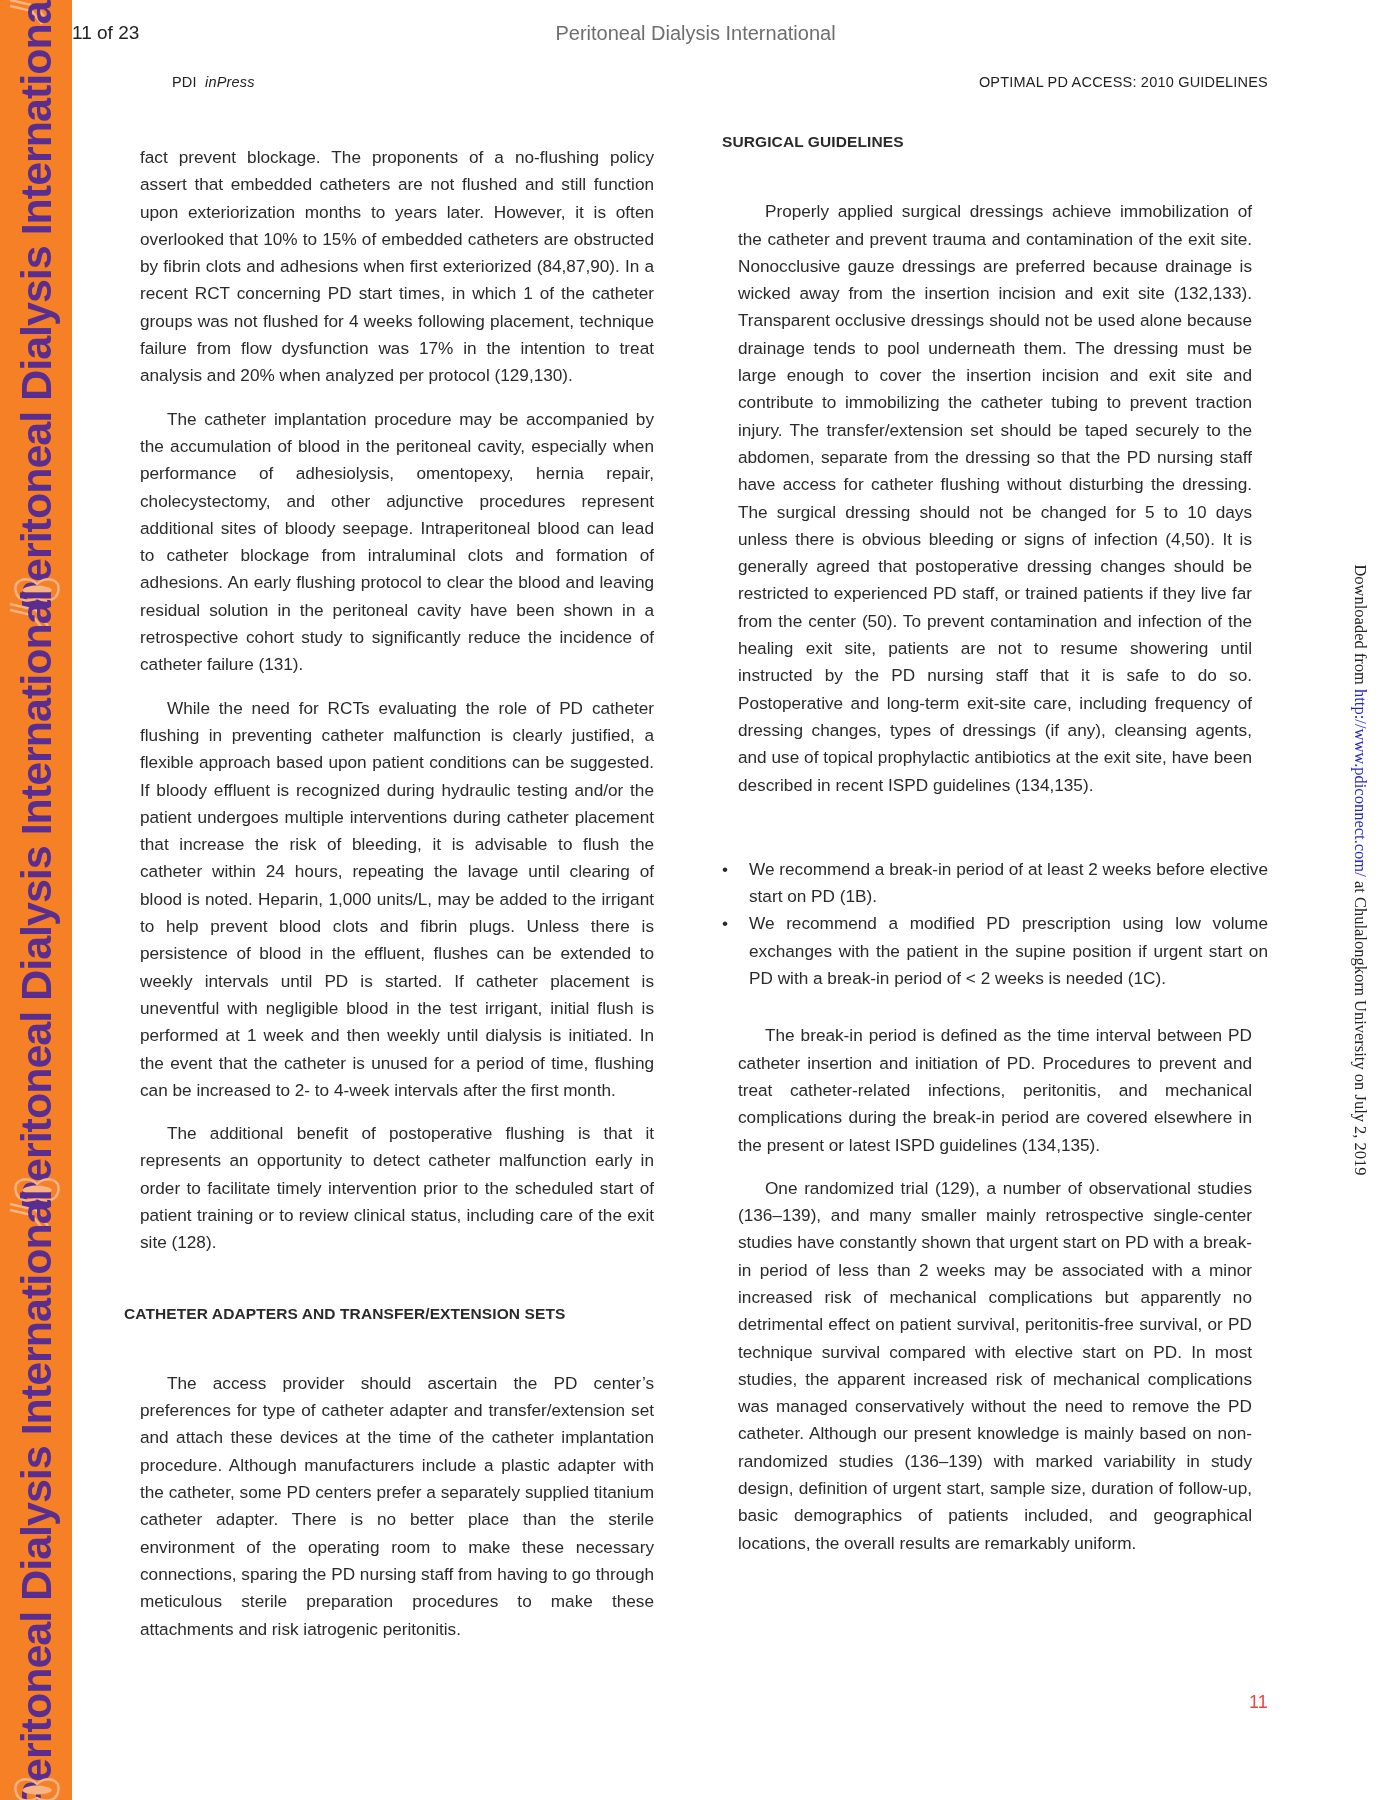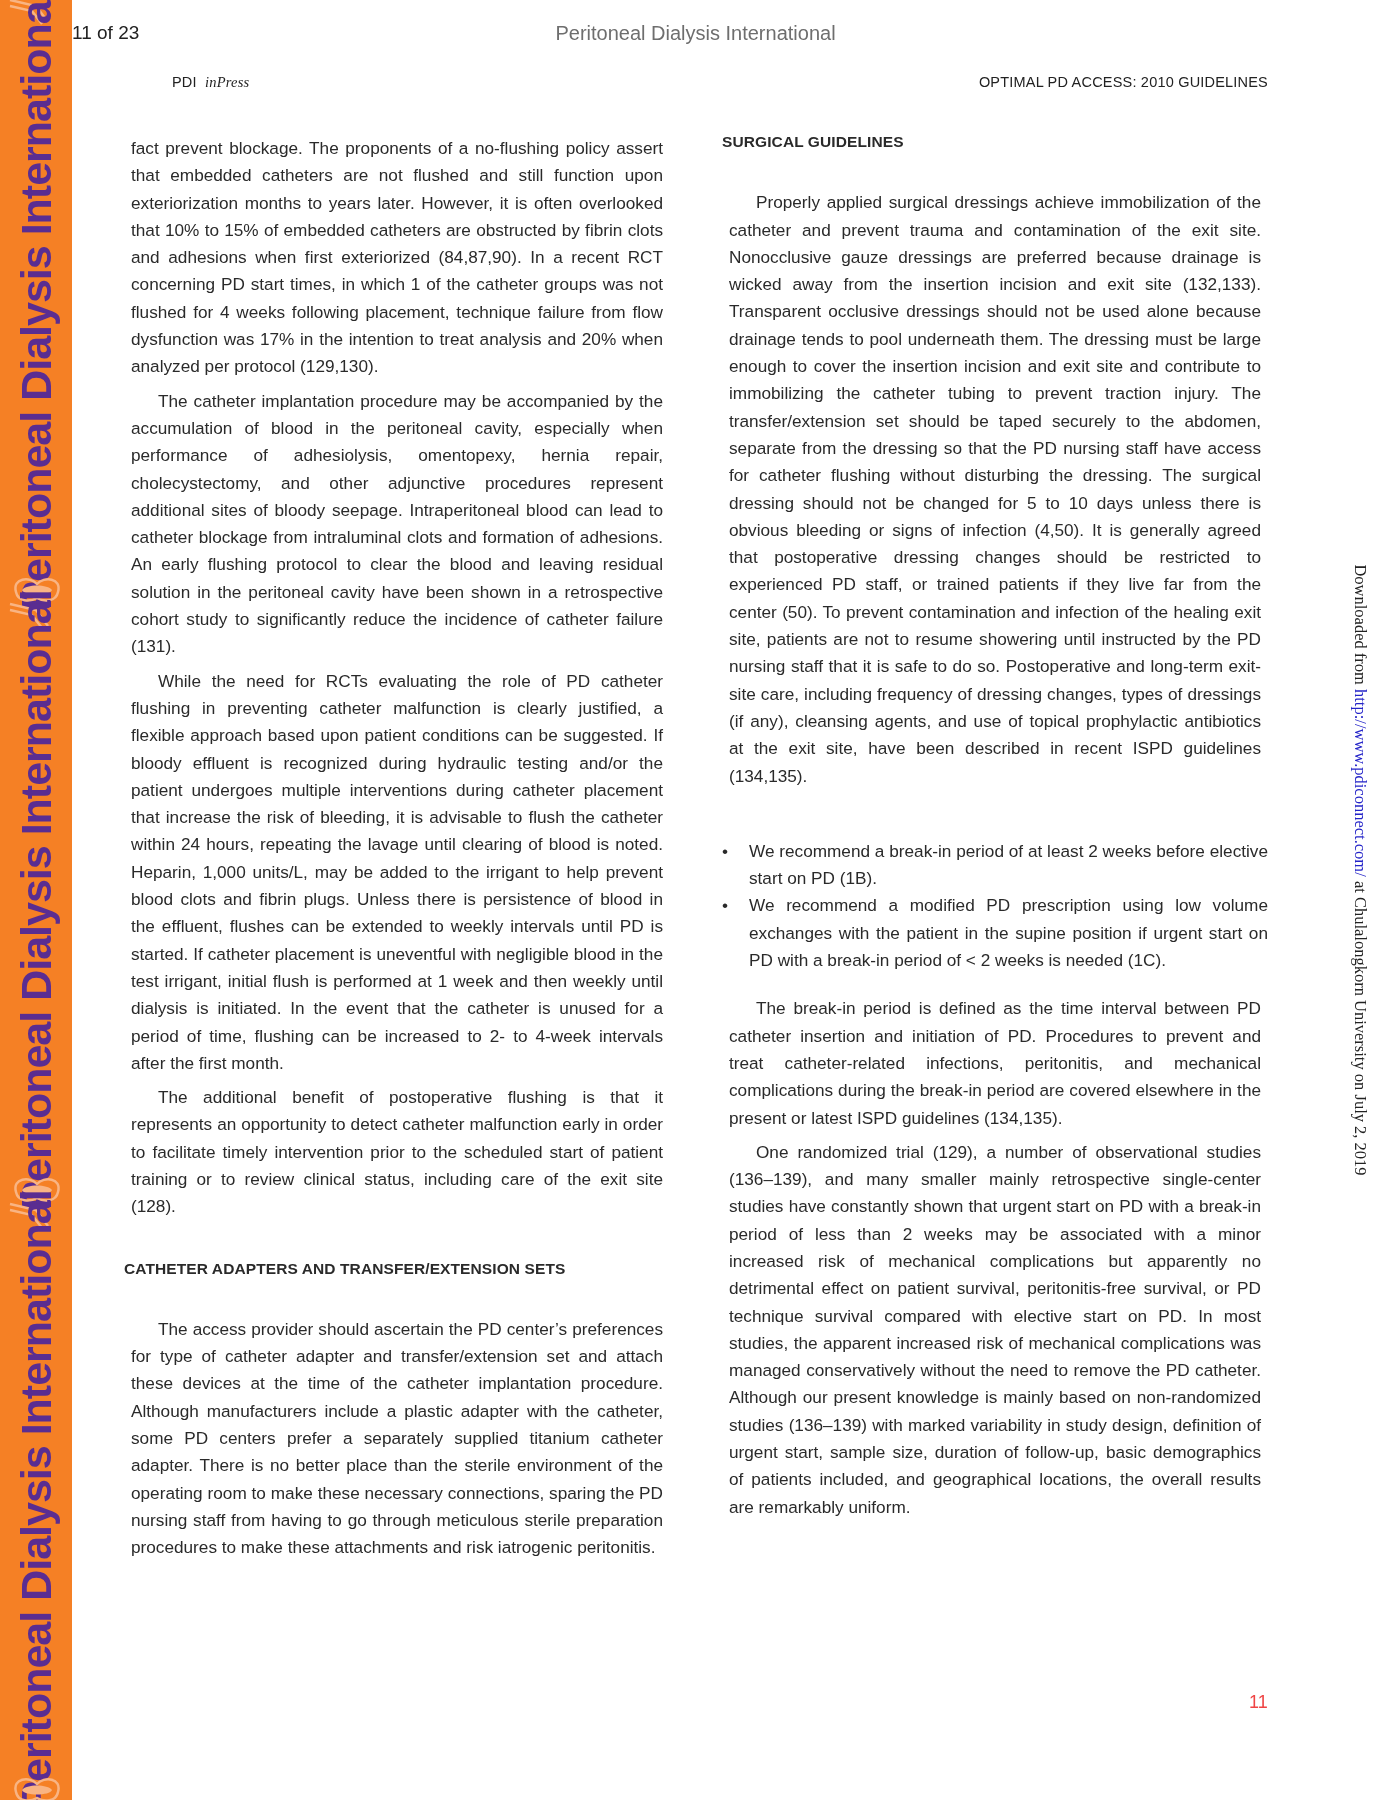--- a/index.html
+++ b/index.html
@@ -22,25 +22,25 @@
     transform-origin:center center;
   }
   .sb-logo { position:absolute; left:6px; width:62px; height:62px; }
   .sb-logo svg { width:62px; height:62px; }
 
   .top-left { position:absolute; left:72px; top:22px; font-size:19px; color:#222; font-family:"Liberation Sans", sans-serif; }
   .top-center { position:absolute; left:0; width:1391px; text-align:center; top:22px; font-size:20px; color:#6e6e6e; font-family:"Liberation Sans", sans-serif; }
 
   .run-head { position:absolute; top:74px; font-size:14.5px; color:#222; font-family:"Liberation Sans", sans-serif; letter-spacing:0.2px; }
   .rh-pdi { left:124px;margin-left:48px; }
-  .rh-inpress { left:205px; font-style:italic;font-family:Liberation Serif, serif; }
+  .rh-inpress { left:205px; font-style:italic; }
   .rh-right { right:123px; }
 
   .col { position:absolute; width:546px; font-size:17.2px; line-height:27.3px; text-align:justify; font-family:"Liberation Sans", sans-serif; color:#2a2a2a; }
-  .col p { margin:7px; text-indent:0; }
+  .col p { margin:16px; text-indent:0; }
   .col p.ind { text-indent:27px; }
   .col-left { left:124px; top:128px; }
   .col-right { left:722px; top:128px; }
 
   .sec-head { font-size:15.5px; letter-spacing:0.1px; margin:0; line-height:27.3px; }
   .sec-head-bold { font-weight:bold; font-size:17px; margin:0; line-height:27.3px; }
   .gap-1 { height:27px; }
   .gap-half { height:14px; }
 
   .bullets { list-style:none; margin:0; padding:0; }

